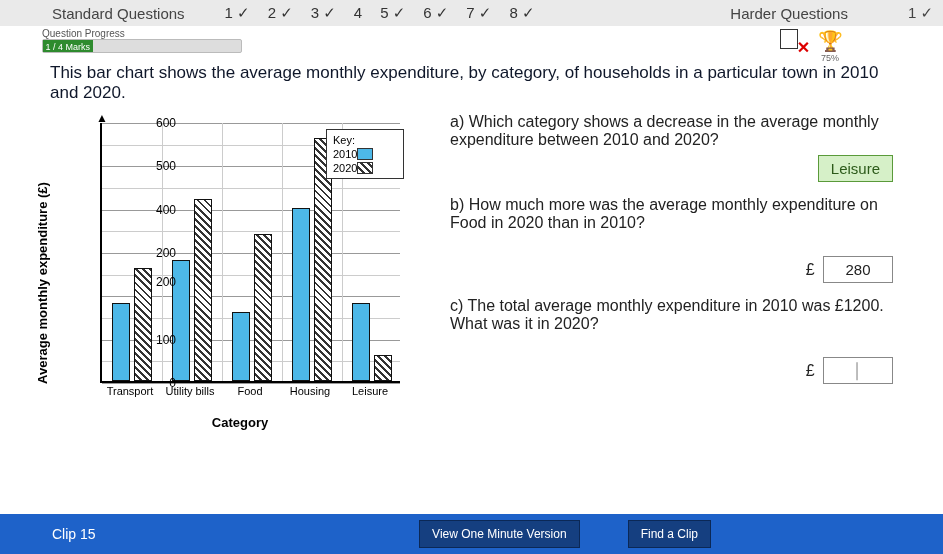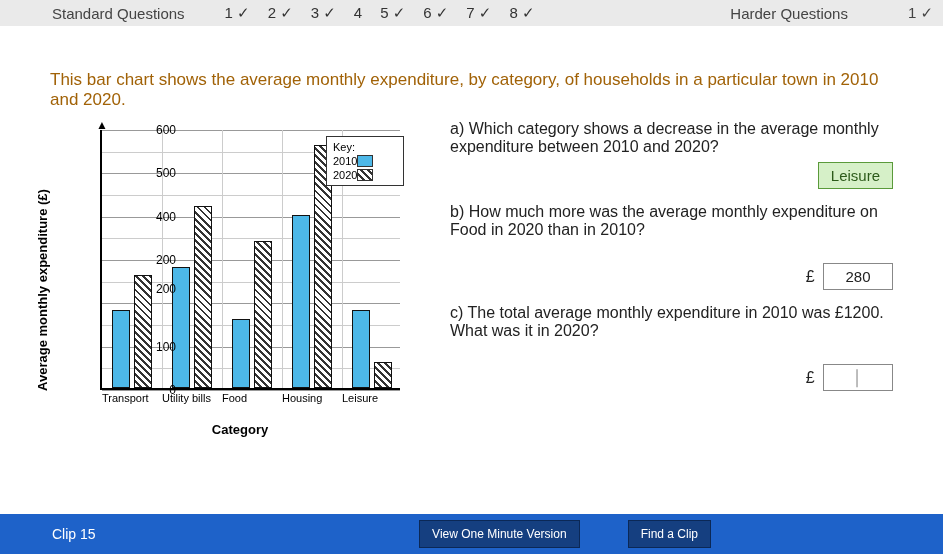--- a/index.html
+++ b/index.html
@@ -15,21 +15,21 @@
   .proglabel { font-size: 10px; color: #555; }
   .progbar { width: 200px; height: 14px; background: #ddd; border: 1px solid #bbb; border-radius: 2px; position: relative; }
   .progbar .fill { background: #2e8b2e; height: 100%; width: 25%; color: #fff; font-size: 9px; text-align: center; line-height: 14px; }
   .icons { margin-left: auto; margin-right: 90px; display: flex; gap: 14px; align-items: center; }
   .calc { width: 24px; height: 24px; position: relative; }
   .calc .body { width: 18px; height: 20px; border: 1.5px solid #333; background: #fff; position: absolute; }
   .calc .x { position: absolute; right: -6px; bottom: -4px; color: #d00; font-weight: bold; font-size: 16px; }
   .trophy { font-size: 20px; color: #c9a227; position: relative; text-align: center; }
   .trophy .pct { position: absolute; top: 24px; left: -2px; font-size: 9px; color: #666; width: 28px; }
   .content { padding: 4px 50px 0 50px; background: #fff; }
-  .qtext { font-size: 17px; color: #a16207; margin-bottom: 10px; margin-top: 40px; }
+  .qtext { font-size: 17px; color: #0f172a; margin-bottom: 10px; }
   .mainrow { display: flex; gap: 20px; }
   .chartcol { flex: 0 0 380px; }
   .qcol { flex: 1; font-size: 16px; color: #222; }
   .qpart { margin-bottom: 14px; }
   .ansrow { text-align: right; margin-top: 6px; }
   .ansbox { display: inline-block; border: 1px solid #888; background: #fff; padding: 4px 12px; font-size: 15px; min-width: 70px; text-align: center; }
   .ansbox.green { background: #d6f0c8; border-color: #5a9a3a; color: #2c5a1a; }
   .ansbox.white { background: #fff; margin-top: 18px; }
   .pound { display: inline-block; margin-right: 4px; font-size: 16px; }
   .cursor { color: #888; }
@@ -39,21 +39,21 @@
   .ylabel { position: absolute; left: -8px; top: 50%; transform: translate(-50%, -50%) rotate(-90deg); font-size: 13px; font-weight: bold; white-space: nowrap; }
   .plot { position: absolute; left: 50px; top: 10px; width: 300px; height: 260px; border-left: 2px solid #000; border-bottom: 2px solid #000; }
   .grid { position: absolute; inset: 0; }
   .gline { position: absolute; left: 0; right: 0; height: 1px; background: #999; }
   .vline { position: absolute; top: 0; bottom: 0; width: 1px; background: #ccc; }
   .ytick { position: absolute; right: 254px; font-size: 12px; text-align: right; width: 40px; transform: translateY(-50%); }
   .bars { position: absolute; inset: 0; }
   .bar { position: absolute; bottom: 0; width: 18px; border: 1px solid #111; }
   .bar.b2010 { background: #4db8e8; }
   .bar.b2020 { background: repeating-linear-gradient(45deg, #fff, #fff 3px, #333 3px, #333 5px); }
-  .xcat { position: absolute; top: 272px; font-size: 11px; text-align: left; width: 56px; transform: translateX(-50%); }
+  .xcat { position: absolute; top: 272px; font-size: 11px; text-align: center; width: 56px; transform: translateX(-50%); }
   .xlabel { position: absolute; left: 50%; top: 302px; transform: translateX(-50%); font-size: 13px; font-weight: bold; }
   .keybox { position: absolute; right: -4px; top: 6px; background: #fff; border: 1px solid #333; padding: 4px 6px; font-size: 11px; width: 78px; }
   .keyrow { display: flex; align-items: center; margin-top: 2px; }
   .sw { width: 16px; height: 12px; border: 1px solid #333; }
   .sw.s2010 { background: #4db8e8; }
   .sw.s2020 { background: repeating-linear-gradient(45deg, #fff, #fff 3px, #333 3px, #333 5px); }
   .arrowUp { position: absolute; left: 46px; top: -2px; font-size: 12px; }
 
   .bottombar { position: absolute; left: 0; right: 0; bottom: 0; height: 40px; background: #1e62c9; color: #fff; display: flex; align-items: center; padding: 0 32px; font-size: 14px; }
   .bottombar .clip { margin-left: 20px; }
@@ -74,20 +74,37 @@
     <span>4</span>
     <span>5 ✓</span>
     <span>6 ✓</span>
     <span>7 ✓</span>
     <span>8 ✓</span>
   </span>
   <span class="right">Harder Questions</span>
   <span style="margin-left:20px;">1 ✓</span>
 </div>
 
+<div class="progressrow">
+  <div class="progwrap">
+    <div class="proglabel">Question Progress</div>
+    <div class="progbar">
+      <div class="fill">1 / 4 Marks</div>
+    </div>
+  </div>
+  <div class="icons">
+    <div class="calc">
+      <div class="body"></div>
+      <div class="x">✕</div>
+    </div>
+    <div class="trophy">🏆
+      <div class="pct">75%</div>
+    </div>
+  </div>
+</div>
 
 <div class="content">
   <div class="qtext">This bar chart shows the average monthly expenditure, by category, of households in a particular town in 2010 and 2020.</div>
 
   <div class="mainrow">
 
     <div class="chartcol">
       <div class="chartwrap">
         <div class="ylabel">Average monthly expenditure (£)</div>
         <div class="arrowUp">▲</div>

